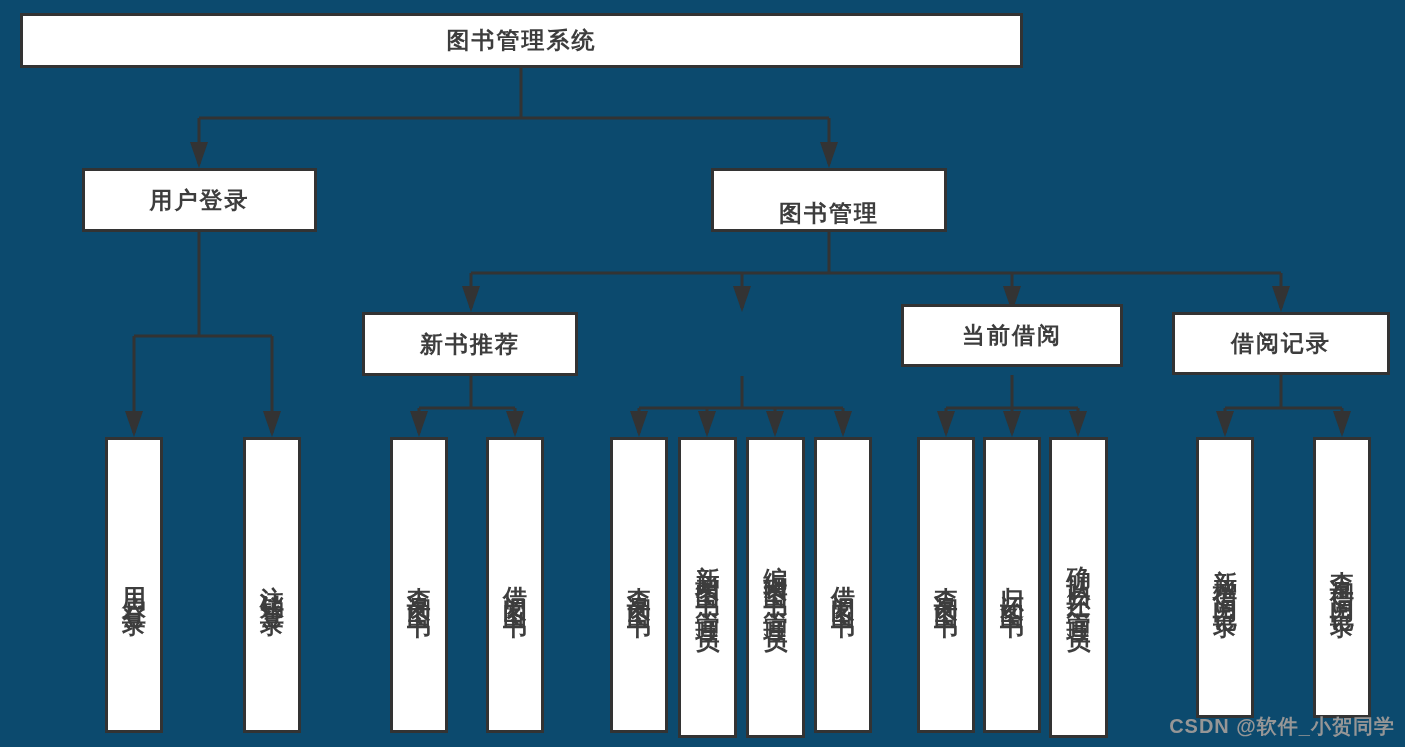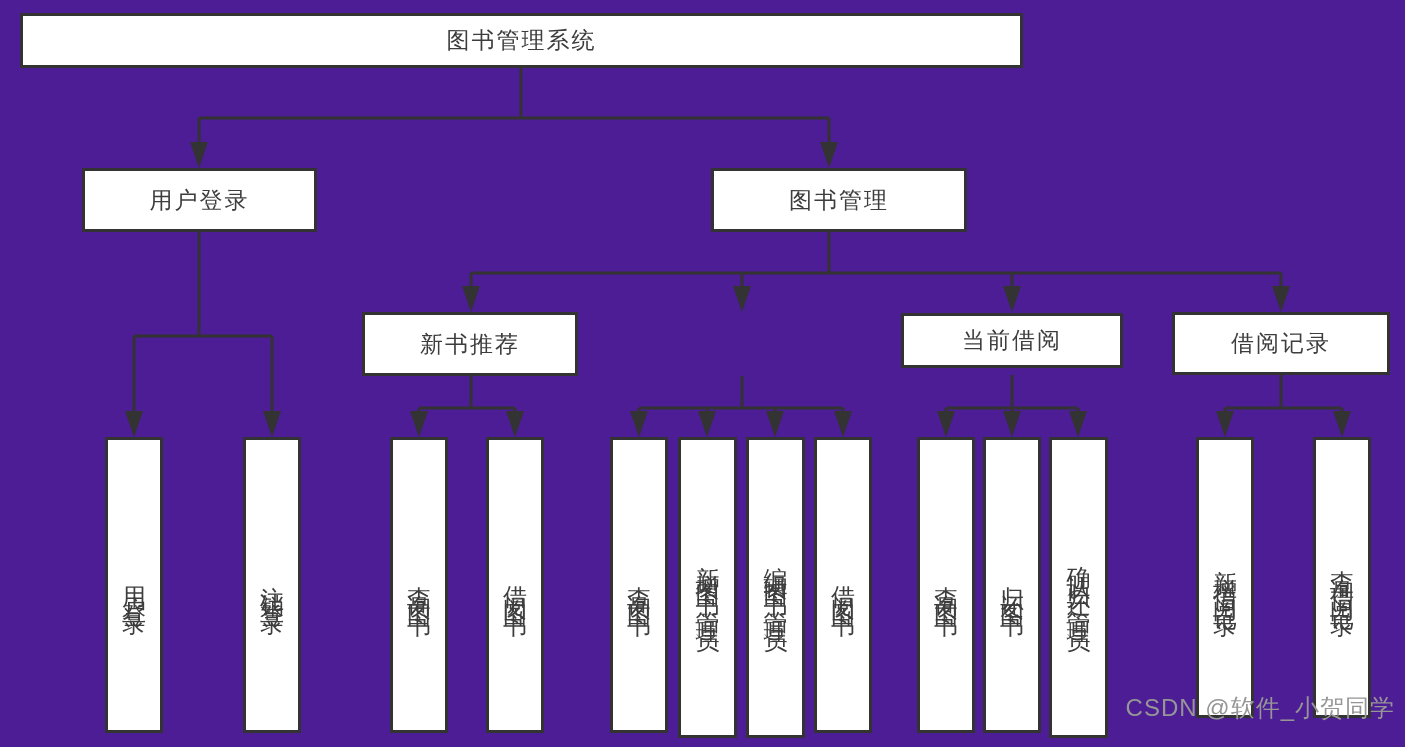--- a/index.html
+++ b/index.html
@@ -1,32 +1,32 @@
 <!DOCTYPE html>
 <html><head>
 <meta charset="utf-8">
 <style>
   html,body{margin:0;padding:0;background:#ffffff;}
   .canvas{
-    position:relative;width:1405px;height:747px;background:#4c1d95;
-    font-family:"Liberation Sans","DejaVu Sans",sans-serif;overflow:hidden;
+    position:relative;width:1405px;height:747px;background:#0c4a6e;
+    font-family:"Liberation Sans","DejaVu Sans",sans-serif;overflow:hidden;font-weight:bold;
   }
   .connectors{position:absolute;left:0;top:0;width:1405px;height:747px;}
   .node{
     position:absolute;box-sizing:border-box;border:3px solid #333333;background:#ffffff;
     display:flex;align-items:center;justify-content:center;
     color:#3d3d3d;font-size:23px;letter-spacing:2px;z-index:2;
   }
   .leaf .label{
     writing-mode:vertical-rl;text-orientation:mixed;
     font-size:24px;letter-spacing:9px;line-height:1;white-space:nowrap;
   }
   .watermark{
-    position:absolute;right:10px;bottom:23px;z-index:3;
-    color:#969696;font-size:24px;letter-spacing:1px;
+    position:absolute;right:10px;bottom:7px;z-index:3;
+    color:#969696;font-size:20px;letter-spacing:1px;
   }
 </style>
 </head>
 <body>
 
 <div class="canvas">
 
   <svg class="connectors" viewBox="0 0 1405 747" xmlns="http://www.w3.org/2000/svg">
     <g stroke="#333333" stroke-width="3" fill="none">
 
@@ -67,28 +67,28 @@
     </g>
   </svg>
 
   <div class="node" style="left:20px;top:13px;width:1003px;height:55px;">
     <span class="label">图书管理系统</span>
   </div>
 
   <div class="node" style="left:82px;top:168px;width:235px;height:64px;">
     <span class="label">用户登录</span>
   </div>
-  <div class="node" style="left:711px;top:168px;width:256px;height:64px;">
+  <div class="node" style="left:711px;top:168px;width:236px;height:64px;align-items:flex-end;">
     <span class="label">图书管理</span>
   </div>
 
   <div class="node" style="left:362px;top:312px;width:216px;height:64px;">
     <span class="label">新书推荐</span>
   </div>
-  <div class="node" style="left:901px;top:313px;width:222px;height:55px;">
+  <div class="node" style="left:901px;top:304px;width:222px;height:63px;">
     <span class="label">当前借阅</span>
   </div>
   <div class="node" style="left:1172px;top:312px;width:218px;height:63px;">
     <span class="label">借阅记录</span>
   </div>
 
   <div class="node leaf" style="left:105px;top:437px;width:58px;height:296px;">
     <span class="label">用户登录</span>
   </div>
   <div class="node leaf" style="left:243px;top:437px;width:58px;height:296px;">

